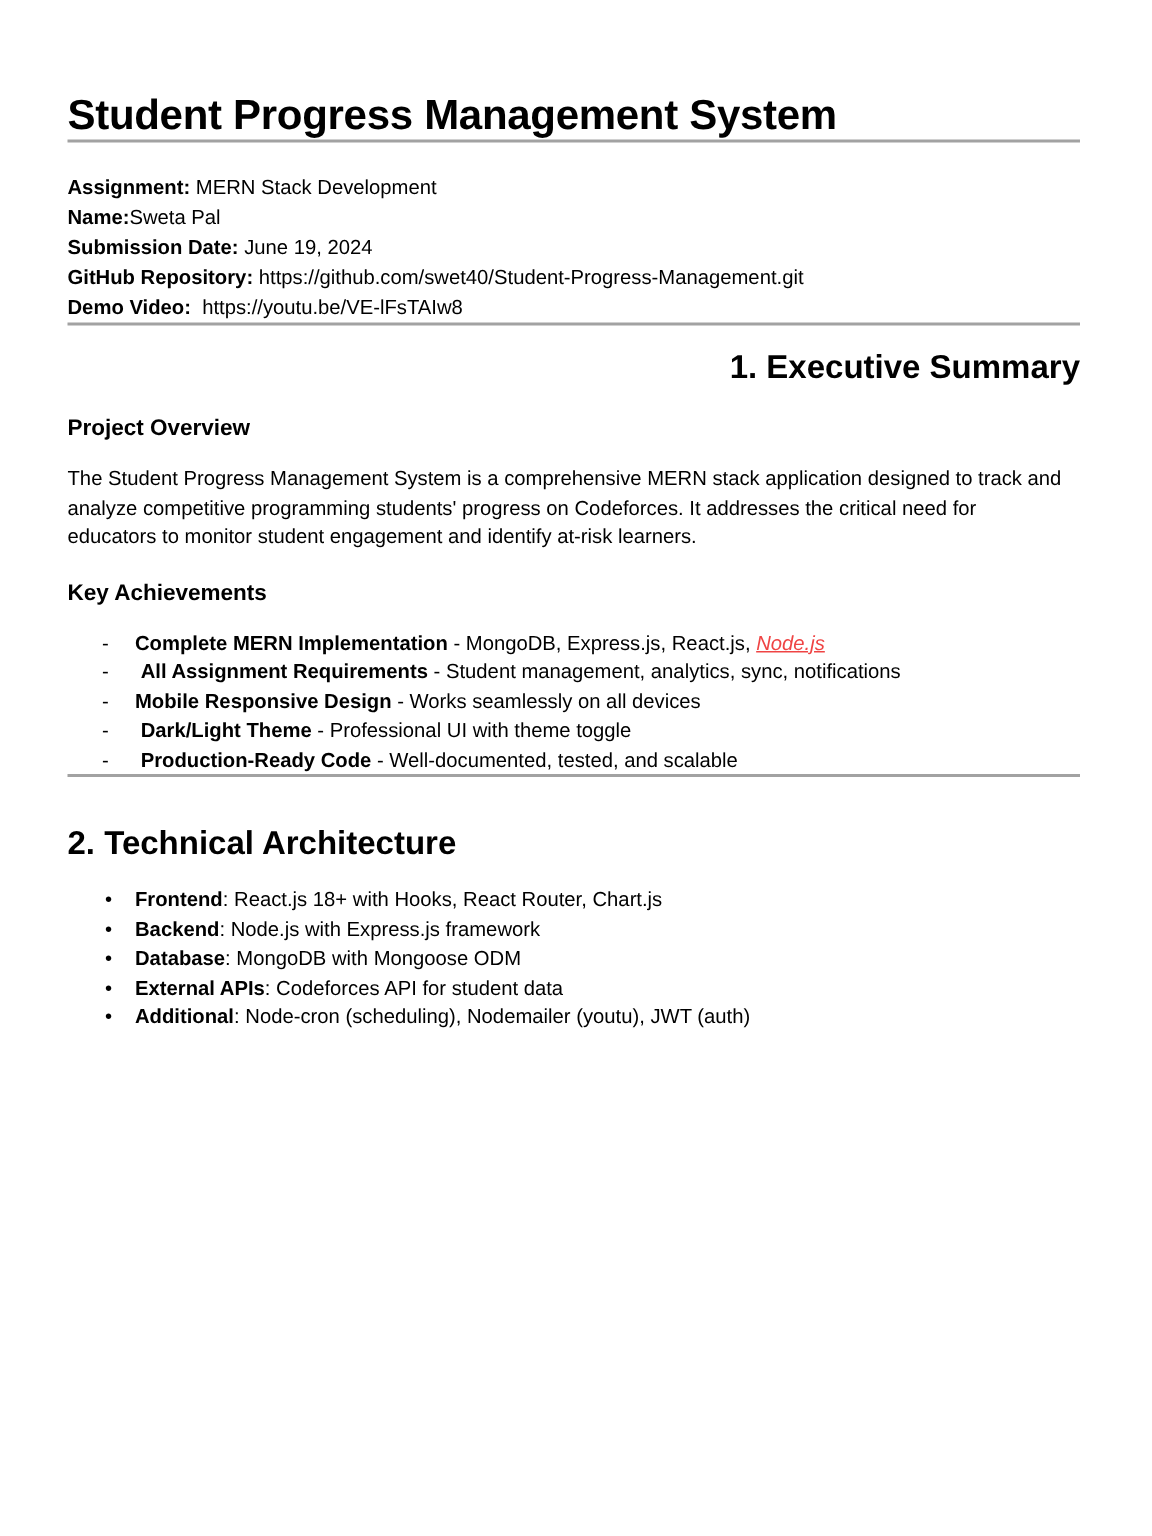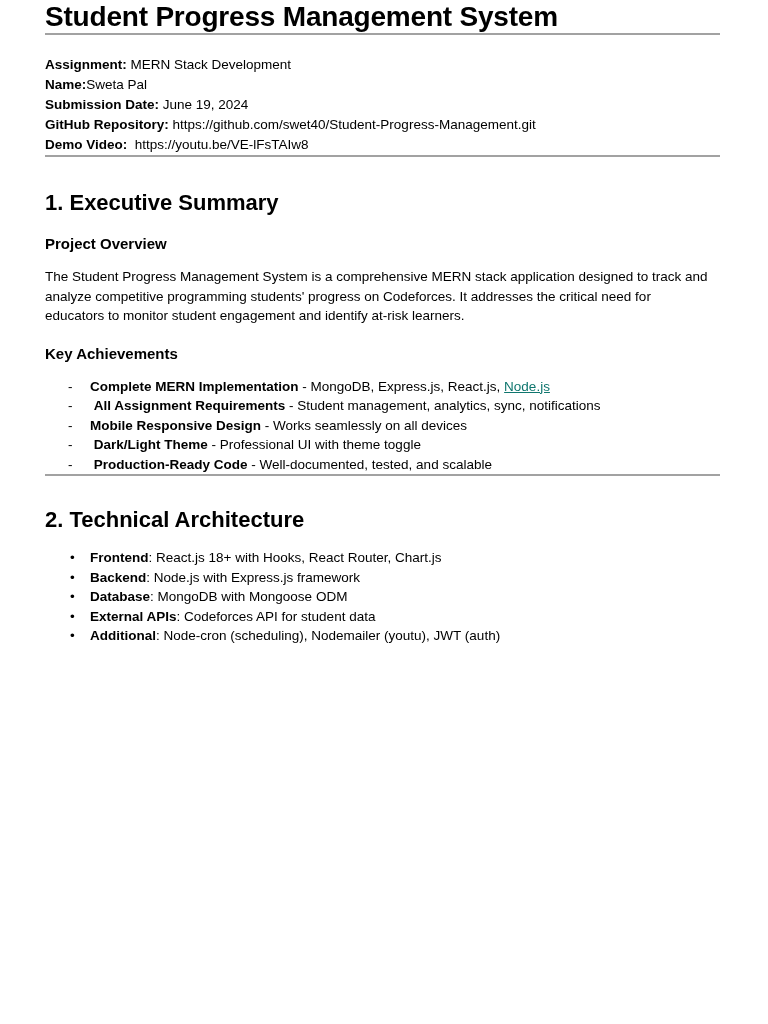--- a/index.html
+++ b/index.html
@@ -15,20 +15,21 @@
     color: #000000;
   }
   .page {
     box-sizing: border-box;
     width: 768px;
     height: 1024px;
     padding: 0 48px 0 45px;
   }
   .doc-title {
     margin: 0;
+    padding-top: 60px;
     font-size: 28px;
     line-height: 33px;
     font-weight: bold;
     letter-spacing: -0.2px;
   }
   .doc-subtitle {
     margin: 30px 0 0 0;
     font-size: 20px;
     line-height: 24px;
     font-weight: bold;
@@ -49,21 +50,21 @@
   }
   .meta-row { white-space: pre-wrap; }
   .meta-label { font-weight: bold; }
   .meta-value { white-space: pre-wrap; }
   .section-heading {
     margin: 0;
     font-size: 22px;
     line-height: 26px;
     font-weight: bold;
   }
-  .sec1-heading { margin-top: 33px; }
+  .sec1-heading { margin-top: 15px; text-align: right; }
   .sec2-heading { margin-top: 31px; }
   .sub-heading {
     margin: 18px 0 0 0;
     font-size: 15px;
     line-height: 19px;
     font-weight: bold;
   }
   .body-text {
     margin: 14px 12px 0 0;
     font-size: 13.5px;
@@ -115,21 +116,21 @@
 
   <h3 class="sub-heading">Project Overview</h3>
 
   <p class="body-text">The Student Progress Management System is a comprehensive MERN stack application designed to track and analyze competitive programming students' progress on Codeforces. It addresses the critical need for educators to monitor student engagement and identify at-risk learners.</p>
 
   <h3 class="sub-heading">Key Achievements</h3>
 
   <ul class="doc-list dash-list">
     <li>
       <span class="marker">-</span>
-      <span class="li-text"><b>Complete MERN Implementation</b><span> - MongoDB, Express.js, React.js, </span><a class="doc-link" href="#" style="color: #0f766e;">Node.js</a></span>
+      <span class="li-text"><b>Complete MERN Implementation</b><span> - MongoDB, Express.js, React.js, </span><a class="doc-link" href="#" style="color: #ef4444; font-style: italic;">Node.js</a></span>
     </li>
     <li>
       <span class="marker">-</span>
       <span class="li-text"><b> All Assignment Requirements</b><span> - Student management, analytics, sync, notifications</span></span>
     </li>
     <li>
       <span class="marker">-</span>
       <span class="li-text"><b>Mobile Responsive Design</b><span> - Works seamlessly on all devices</span></span>
     </li>
     <li>

